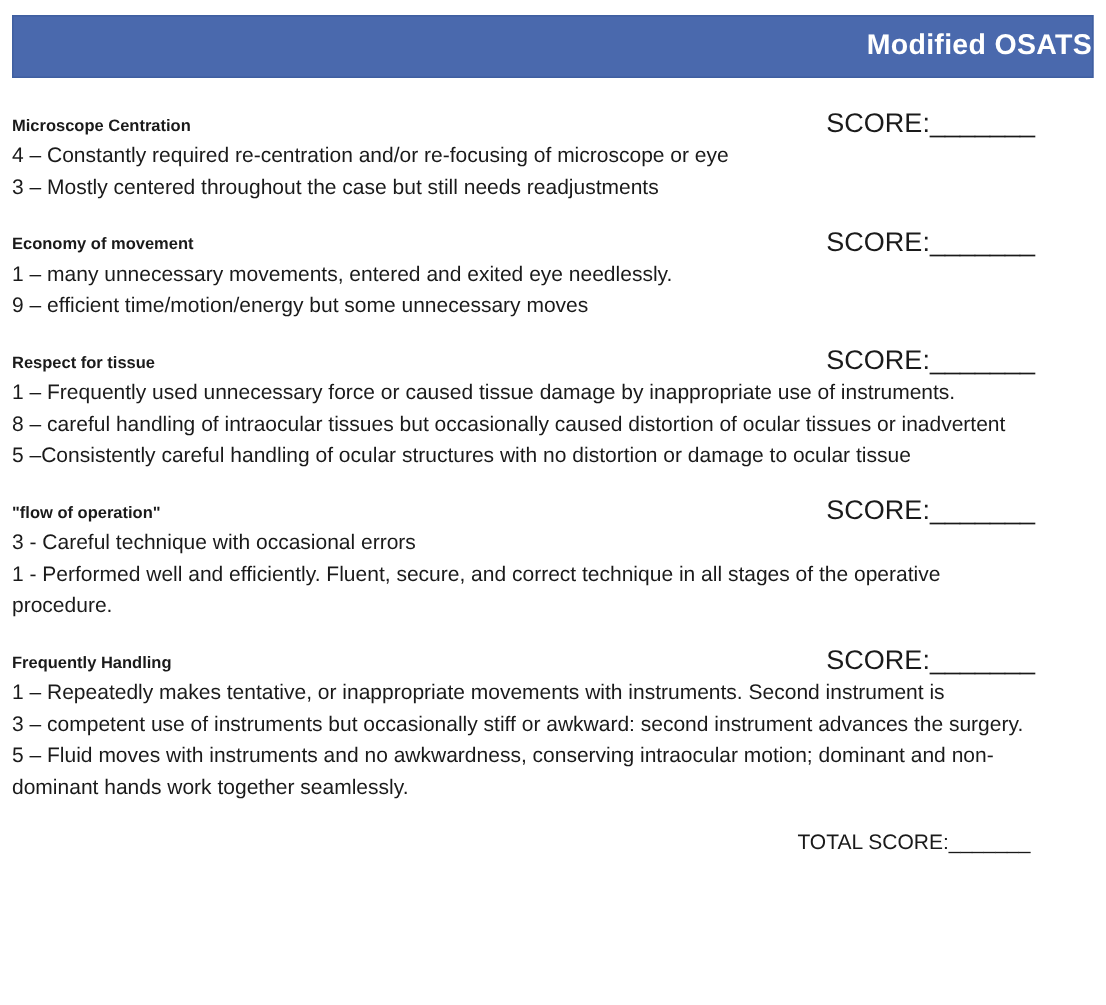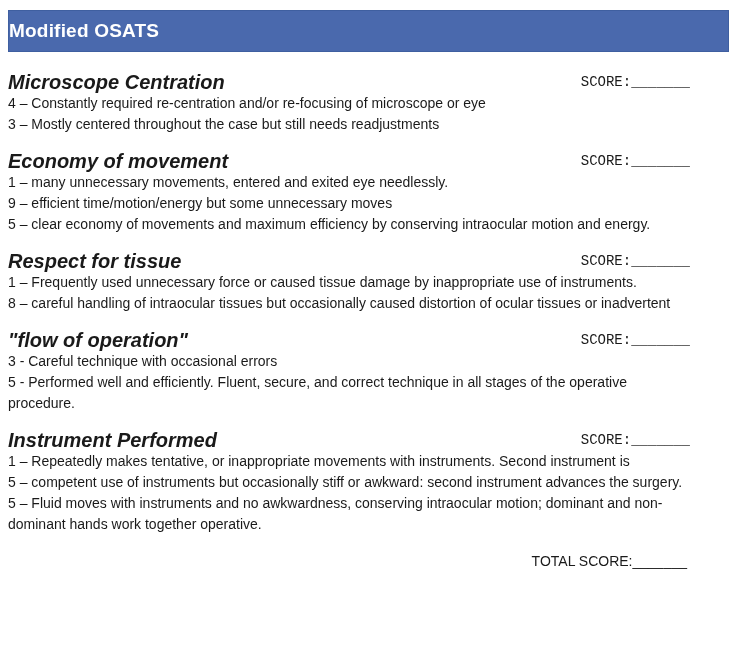--- a/index.html
+++ b/index.html
@@ -22,51 +22,49 @@
   }
   .header-bar {
     margin-top: 10px;
     margin-bottom: 20px;
     height: 42px;
     background: #4A69AD;
     border: 1px solid #3f5fa0;
     box-sizing: border-box;
     display: flex;
     align-items: center;
-    justify-content: flex-start;
+    justify-content: flex-end;
   }
   .header-title {
     color: #ffffff;
     font-size: 19px;
     font-weight: bold;
     letter-spacing: 0.2px;
   }
   .section {
     margin-bottom: 16px;
     line-height: 21px;
     font-size: 14px;
   }
   .section-head {
     position: relative;
     height: 21px;
   }
   .section-heading {
     font-weight: bold;
-    font-style: italic;
-    font-size: 20px;
+    font-size: 11px;
   }
   .score-field {
     position: absolute;
     right: 39px;
     top: 0;
     font-weight: normal;
     font-style: normal;
-    font-size: 14px;
+    font-size: 18px;
     white-space: nowrap;
-    font-family: Liberation Mono, monospace;
   }
   .line {
     white-space: nowrap;
   }
   .total-row {
     text-align: right;
     padding-right: 42px;
     font-size: 14px;
     line-height: 21px;
     white-space: nowrap;
@@ -97,56 +95,56 @@
   </div>
 
   <div class="section">
     <div class="section-head">
       <span class="section-heading">Economy of movement</span>
       <span class="score-field"><span>SCORE:</span><span class="blank">_______</span></span>
     </div>
     <div>
           <div class="line">1 – many unnecessary movements, entered and exited eye needlessly.</div>
           <div class="line">9 – efficient time/motion/energy but some unnecessary moves</div>
-          <div class="line">5 – clear economy of movements and maximum efficiency by conserving intraocular motion and energy.</div>
         </div>
   </div>
 
   <div class="section">
     <div class="section-head">
       <span class="section-heading">Respect for tissue</span>
       <span class="score-field"><span>SCORE:</span><span class="blank">_______</span></span>
     </div>
     <div>
           <div class="line">1 – Frequently used unnecessary force or caused tissue damage by inappropriate use of instruments.</div>
           <div class="line">8 – careful handling of intraocular tissues but occasionally caused distortion of ocular tissues or inadvertent</div>
+          <div class="line">5 –Consistently careful handling of ocular structures with no distortion or damage to ocular tissue</div>
         </div>
   </div>
 
   <div class="section">
     <div class="section-head">
       <span class="section-heading">"flow of operation"</span>
       <span class="score-field"><span>SCORE:</span><span class="blank">_______</span></span>
     </div>
     <div>
           <div class="line">3 - Careful technique with occasional errors</div>
-          <div class="line">5 - Performed well and efficiently. Fluent, secure, and correct technique in all stages of the operative</div>
+          <div class="line">1 - Performed well and efficiently. Fluent, secure, and correct technique in all stages of the operative</div>
           <div class="line">procedure.</div>
         </div>
   </div>
 
   <div class="section">
     <div class="section-head">
-      <span class="section-heading">Instrument Performed</span>
+      <span class="section-heading">Frequently Handling</span>
       <span class="score-field"><span>SCORE:</span><span class="blank">_______</span></span>
     </div>
     <div>
           <div class="line">1 – Repeatedly makes tentative, or inappropriate movements with instruments. Second instrument is</div>
-          <div class="line">5 – competent use of instruments but occasionally stiff or awkward: second instrument advances the surgery.</div>
+          <div class="line">3 – competent use of instruments but occasionally stiff or awkward: second instrument advances the surgery.</div>
           <div class="line">5 – Fluid moves with instruments and no awkwardness, conserving intraocular motion; dominant and non-</div>
-          <div class="line">dominant hands work together operative.</div>
+          <div class="line">dominant hands work together seamlessly.</div>
         </div>
   </div>
 </div>
 
   <div class="total-row"><span>TOTAL SCORE:</span><span class="blank">_______</span></div>
 
 </div>
 
 </body></html>

